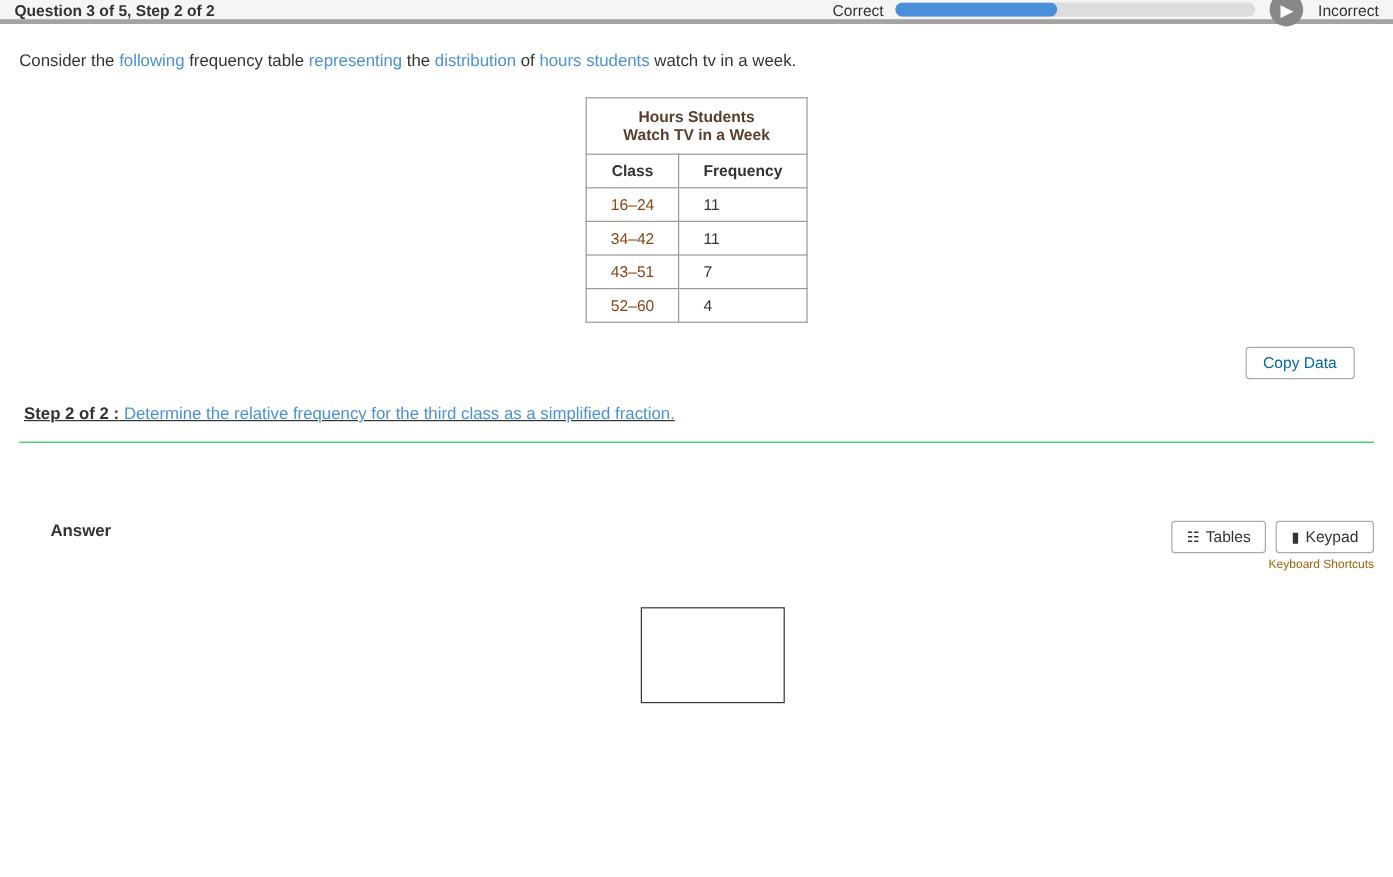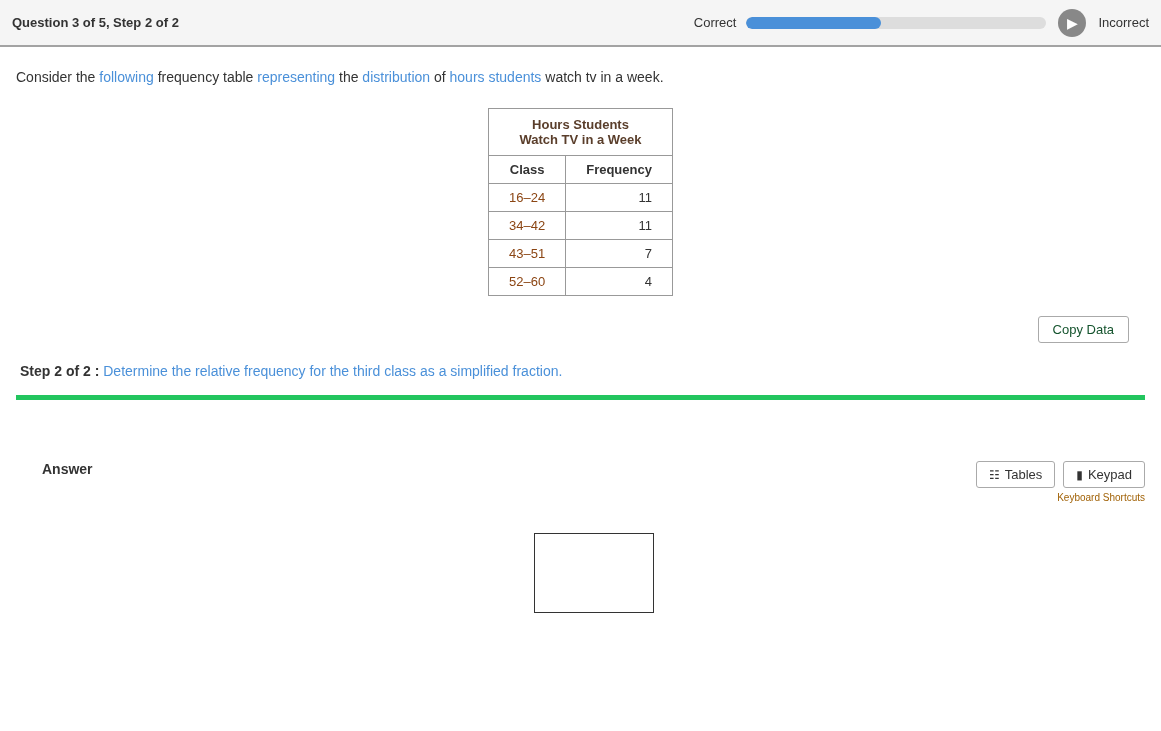--- a/index.html
+++ b/index.html
@@ -8,23 +8,23 @@
       font-size: 14px;
       background: #fff;
       color: #333;
       width: 1161px;
     }
 
     
     .header-bar {
       display: flex;
       align-items: center;
-      border-bottom: 2px solid #a3a3a3;
+      border-bottom: 4px solid #a3a3a3;
       background: #f5f5f5;
-      height: 47px;
+      height: 20px;
       padding: 0 12px;
     }
     .header-question {
       font-weight: bold;
       font-size: 13px;
       flex: 0 0 auto;
     }
     .header-spacer {
       flex: 1;
     }
@@ -103,51 +103,52 @@
       font-weight: bold;
       font-size: 13px;
       padding: 6px 20px;
       border: 1px solid #999;
       text-align: center;
       color: #333;
     }
     .freq-table td {
       padding: 6px 20px;
       border: 1px solid #999;
-      text-align: right;
+      text-align: left;
       font-size: 13px;
     }
     .freq-table td.class-col {
       color: #8b4513;
     }
 
     
     .copy-data-row {
       display: flex;
       justify-content: flex-end;
       padding-right: 16px;
       margin-bottom: 20px;
     }
     .copy-data-btn {
       padding: 5px 14px;
       font-size: 13px;
       background: #fff;
       border: 1px solid #aaa;
       border-radius: 3px;
       cursor: pointer;
-      color: #14532d;
+      color: #0369a1;
     }
 
     
     .step-instruction {
       font-size: 14px;
       margin-bottom: 0;
       padding: 0 4px 16px 4px;
       color: #333;
-      border-bottom: 5px solid #22c55e;
+      border-bottom: 1px solid #22c55e;
+      text-decoration: underline;
     }
     .step-instruction .step-label {
       font-weight: bold;
     }
     .step-instruction .step-body {
       color: #4a90d9;
     }
 
     
     .answer-section {

